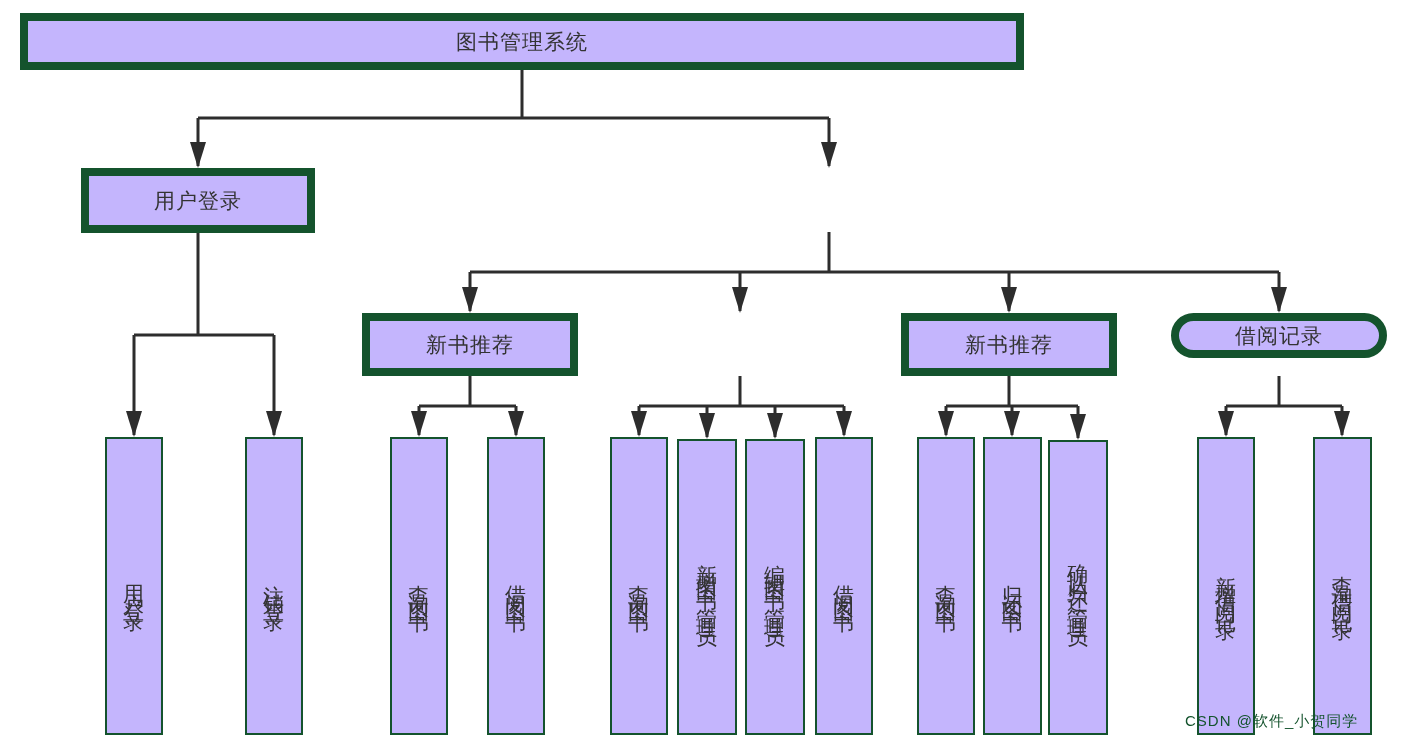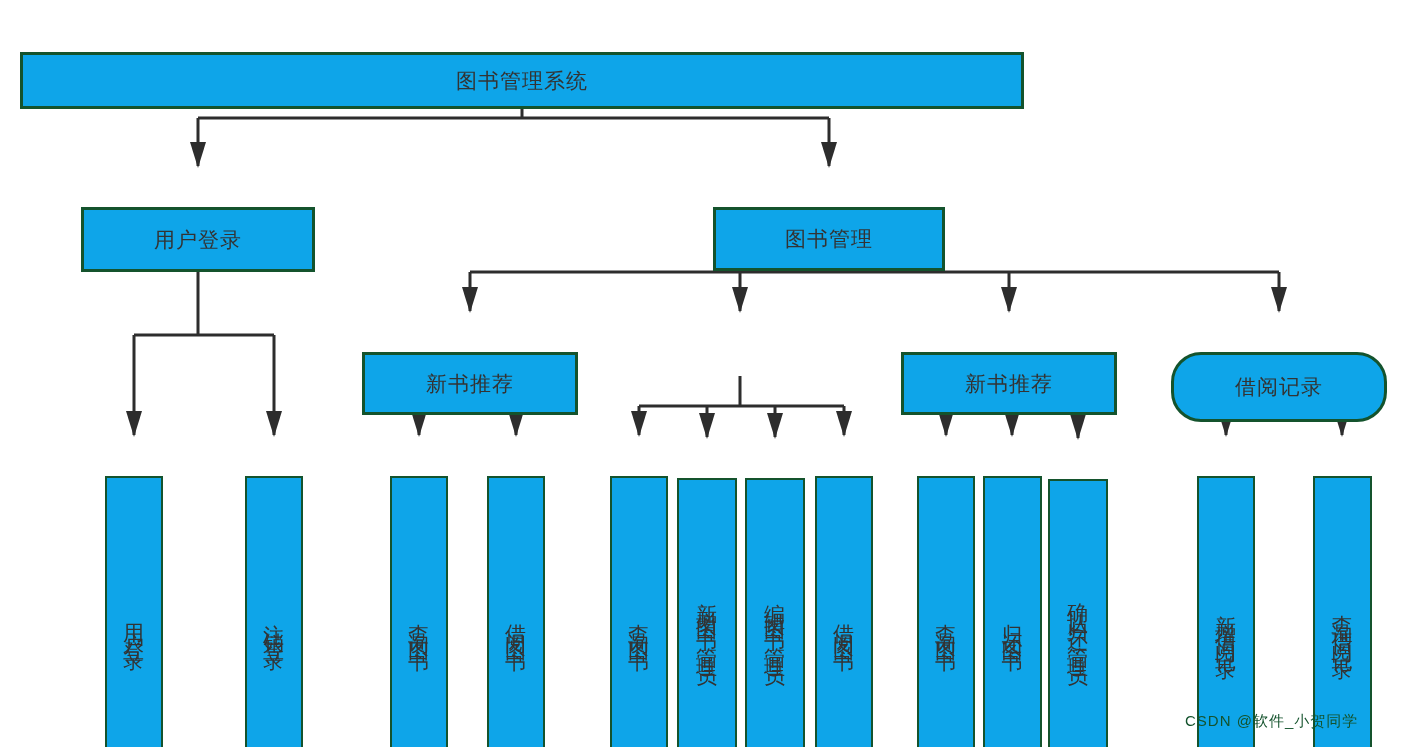--- a/index.html
+++ b/index.html
@@ -7,27 +7,26 @@
     position:relative;
     width:1405px;height:747px;
     background:#ffffff;
     font-family:"Liberation Sans","DejaVu Sans",sans-serif;
     overflow:hidden;
   }
   #connectors{position:absolute;left:0;top:0;}
   .box{
     position:absolute;
     box-sizing:border-box;
-    background:#0ea5e9;
-    border:3px solid #14532d;
+    background:#c4b5fd;
+    border:8px solid #14532d;
     color:#333333;
     display:flex;align-items:center;justify-content:center;
     font-size:21px;
     letter-spacing:1px;
-    margin-top:39px;
   }
   .vbox{border-width:2.5px;}
   .vbox .vlabel{
     writing-mode:vertical-rl;
     text-orientation:mixed;
     font-size:21px;
     line-height:1;
     letter-spacing:9px;
     white-space:nowrap;
   }
@@ -73,25 +72,24 @@
       <polygon points="1004,411 1020,411 1012,437"></polygon>
       <polygon points="1070,414 1086,414 1078,440"></polygon>
       <polygon points="1218,411 1234,411 1226,437"></polygon>
       <polygon points="1334,411 1350,411 1342,437"></polygon>
     </g>
   </svg>
 
   <div class="box" style="left:20px;top:13px;width:1004px;height:57px;">图书管理系统</div>
 
   <div class="box" style="left:81px;top:168px;width:234px;height:65px;">用户登录</div>
-  <div class="box" style="left:713px;top:168px;width:232px;height:64px;">图书管理</div>
 
   <div class="box" style="left:362px;top:313px;width:216px;height:63px;">新书推荐</div>
   <div class="box" style="left:901px;top:313px;width:216px;height:63px;">新书推荐</div>
-  <div class="box" style="left:1171px;top:313px;width:216px;height:70px;border-radius:30px;">借阅记录</div>
+  <div class="box" style="left:1171px;top:313px;width:216px;height:45px;border-radius:30px;">借阅记录</div>
 
   <div class="box vbox" style="left:105px;top:437px;width:58px;height:298px;">
     <span class="vlabel">用户登录</span>
     </div>
   <div class="box vbox" style="left:245px;top:437px;width:58px;height:298px;">
     <span class="vlabel">注销登录</span>
     </div>
 
   <div class="box vbox" style="left:390px;top:437px;width:58px;height:298px;">
     <span class="vlabel">查询图书</span>

